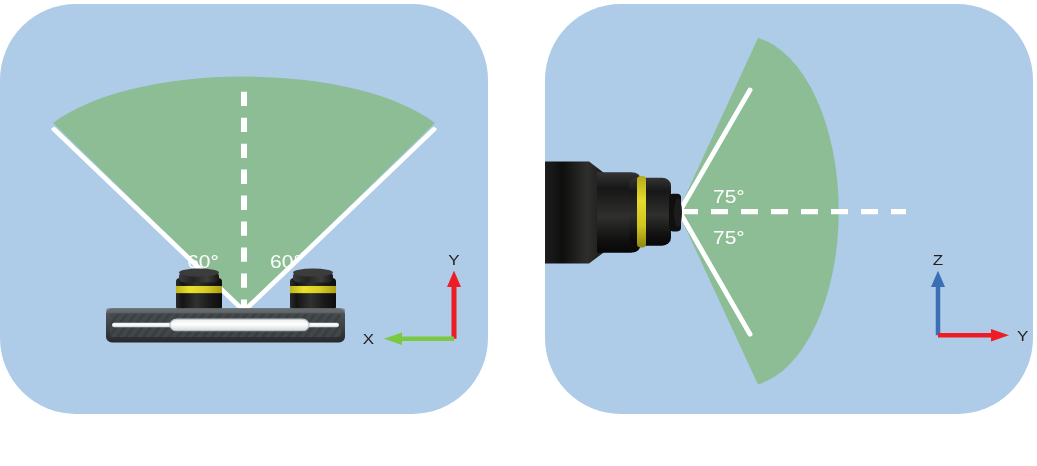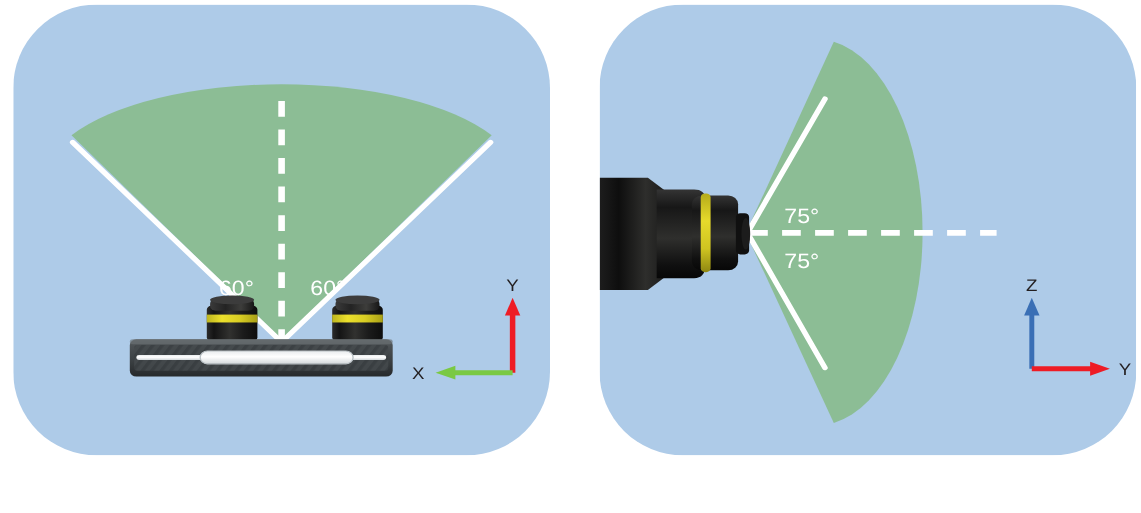--- a/index.html
+++ b/index.html
@@ -20,21 +20,21 @@
     height: 466px;
     background: #ffffff;
   }
   .panel {
     position: absolute;
     top: 4px;
     height: 410px;
     border-radius: 76px;
     overflow: hidden;
   }
-  #panel-left  { left: 12px;   width: 488px; }
+  #panel-left  { left: 0;   width: 488px; }
   #panel-right { left: 545px; width: 488px; }
   .panel svg { display: block; width: 100%; height: 100%; }
   .axis-label {
     font-family: "Liberation Sans", sans-serif;
     font-size: 17px;
     fill: #231f20;
   }
   .angle-label {
     font-family: "Liberation Sans", sans-serif;
     font-size: 21px;

